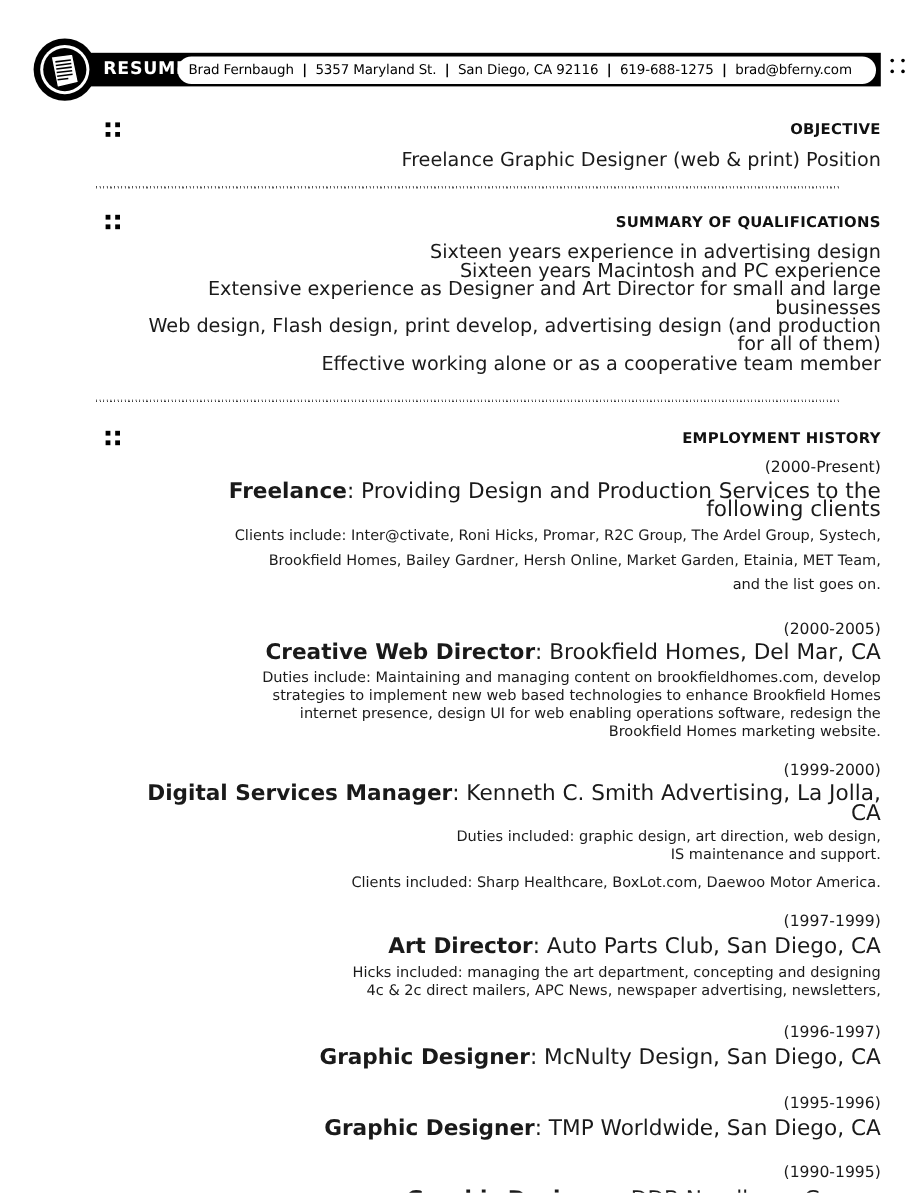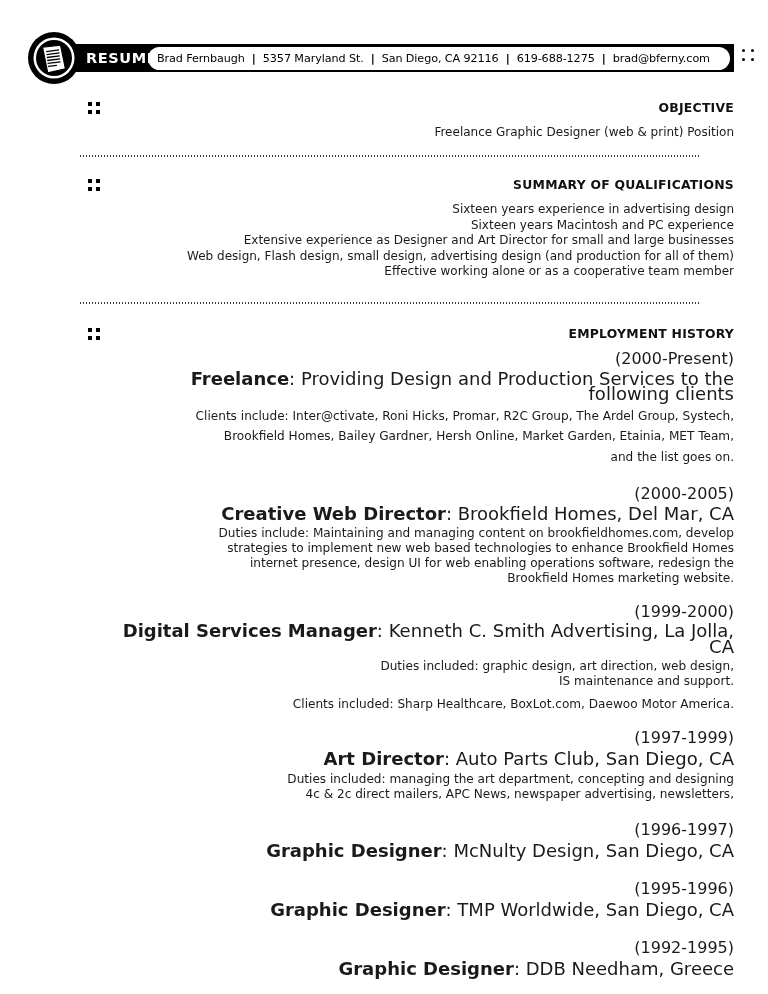--- a/index.html
+++ b/index.html
@@ -129,21 +129,21 @@
     height: 3.6px;
     background: #000000;
   }
   .sec-dots i:nth-child(1) { left: 0;   top: 0; }
   .sec-dots i:nth-child(2) { left: 8px; top: 0; }
   .sec-dots i:nth-child(3) { left: 0;   top: 8px; }
   .sec-dots i:nth-child(4) { left: 8px; top: 8px; }
 
   .body-line {
     padding-left: 118px;
-    font-size: 12px;
+    font-size: 16px;
     line-height: 15.4px;
     color: #1a1a1a;
   }
 
   .divider {
     margin: 0 34px 0 80px;
     height: 3px;
     background-image: repeating-linear-gradient(
       to right,
       #3a3a3a 0px, #3a3a3a 1px,
@@ -162,21 +162,21 @@
     background-image: repeating-linear-gradient(
       to right,
       #3a3a3a 0px, #3a3a3a 1px,
       rgba(255,255,255,0) 1px, rgba(255,255,255,0) 3px
     );
   }
 
   .job { margin-top: 0; }
   .job-dates {
     padding-left: 109px;
-    font-size: 16px;
+    font-size: 13px;
     line-height: 15.4px;
   }
   .job-title-line {
     padding-left: 110px;
     font-size: 18px;
     line-height: 15.4px;
   }
   .job-title-line b { font-weight: bold; }
   .job-duties {
     padding-left: 118px;
@@ -270,21 +270,21 @@
           <i></i>
           <i></i>
           <i></i>
       </span>
       <span>SUMMARY OF QUALIFICATIONS</span>
     </div>
     <div class="spacer-10"></div>
     <div class="body-line">Sixteen years experience in advertising design</div>
     <div class="body-line">Sixteen years Macintosh and PC experience</div>
     <div class="body-line">Extensive experience as Designer and Art Director for small and large businesses</div>
-    <div class="body-line">Web design, Flash design, small design, advertising design (and production for all of them)</div>
+    <div class="body-line">Web design, Flash design, print develop, advertising design (and production for all of them)</div>
     <div class="body-line">Effective working alone or as a cooperative team member</div>
   </div>
 
   <div class="spacer-14"></div>
   <div class="spacer-8"></div>
   <div class="divider"></div>
   <div class="spacer-14"></div>
   <div class="spacer-8"></div>
 
   <div class="section">
@@ -346,21 +346,21 @@
     <div class="spacer-14"></div>
     <div class="spacer-4"></div>
 
     <div class="job">
       <div class="job-dates">(1997-1999)</div>
       <div class="spacer-5"></div>
       <div class="job-title-line">
         <b>Art Director</b><span>: Auto Parts Club, San Diego, CA</span>
       </div>
       <div class="spacer-6"></div>
-      <div class="job-duties">Duties included: managing the art department, concepting and designing</div>
+      <div class="job-duties">Hicks included: managing the art department, concepting and designing</div>
       <div class="job-duties">4c &amp; 2c direct mailers, APC News, newspaper advertising, newsletters,</div>
     </div>
 
     <div class="spacer-14"></div>
     <div class="spacer-6"></div>
 
     <div class="job">
       <div class="job-dates">(1996-1997)</div>
       <div class="spacer-6"></div>
       <div class="job-title-line">
@@ -376,21 +376,21 @@
       <div class="spacer-6"></div>
       <div class="job-title-line">
         <b>Graphic Designer</b><span>: TMP Worldwide, San Diego, CA</span>
       </div>
     </div>
 
     <div class="spacer-14"></div>
     <div class="spacer-8"></div>
 
     <div class="job">
-      <div class="job-dates">(1992-1995)</div>
+      <div class="job-dates">(1990-1995)</div>
       <div class="spacer-6"></div>
       <div class="job-title-line">
         <b>Graphic Designer</b><span>: DDB Needham, Greece</span>
       </div>
     </div>
 
   </div>
 </div>
 
 </body></html>

